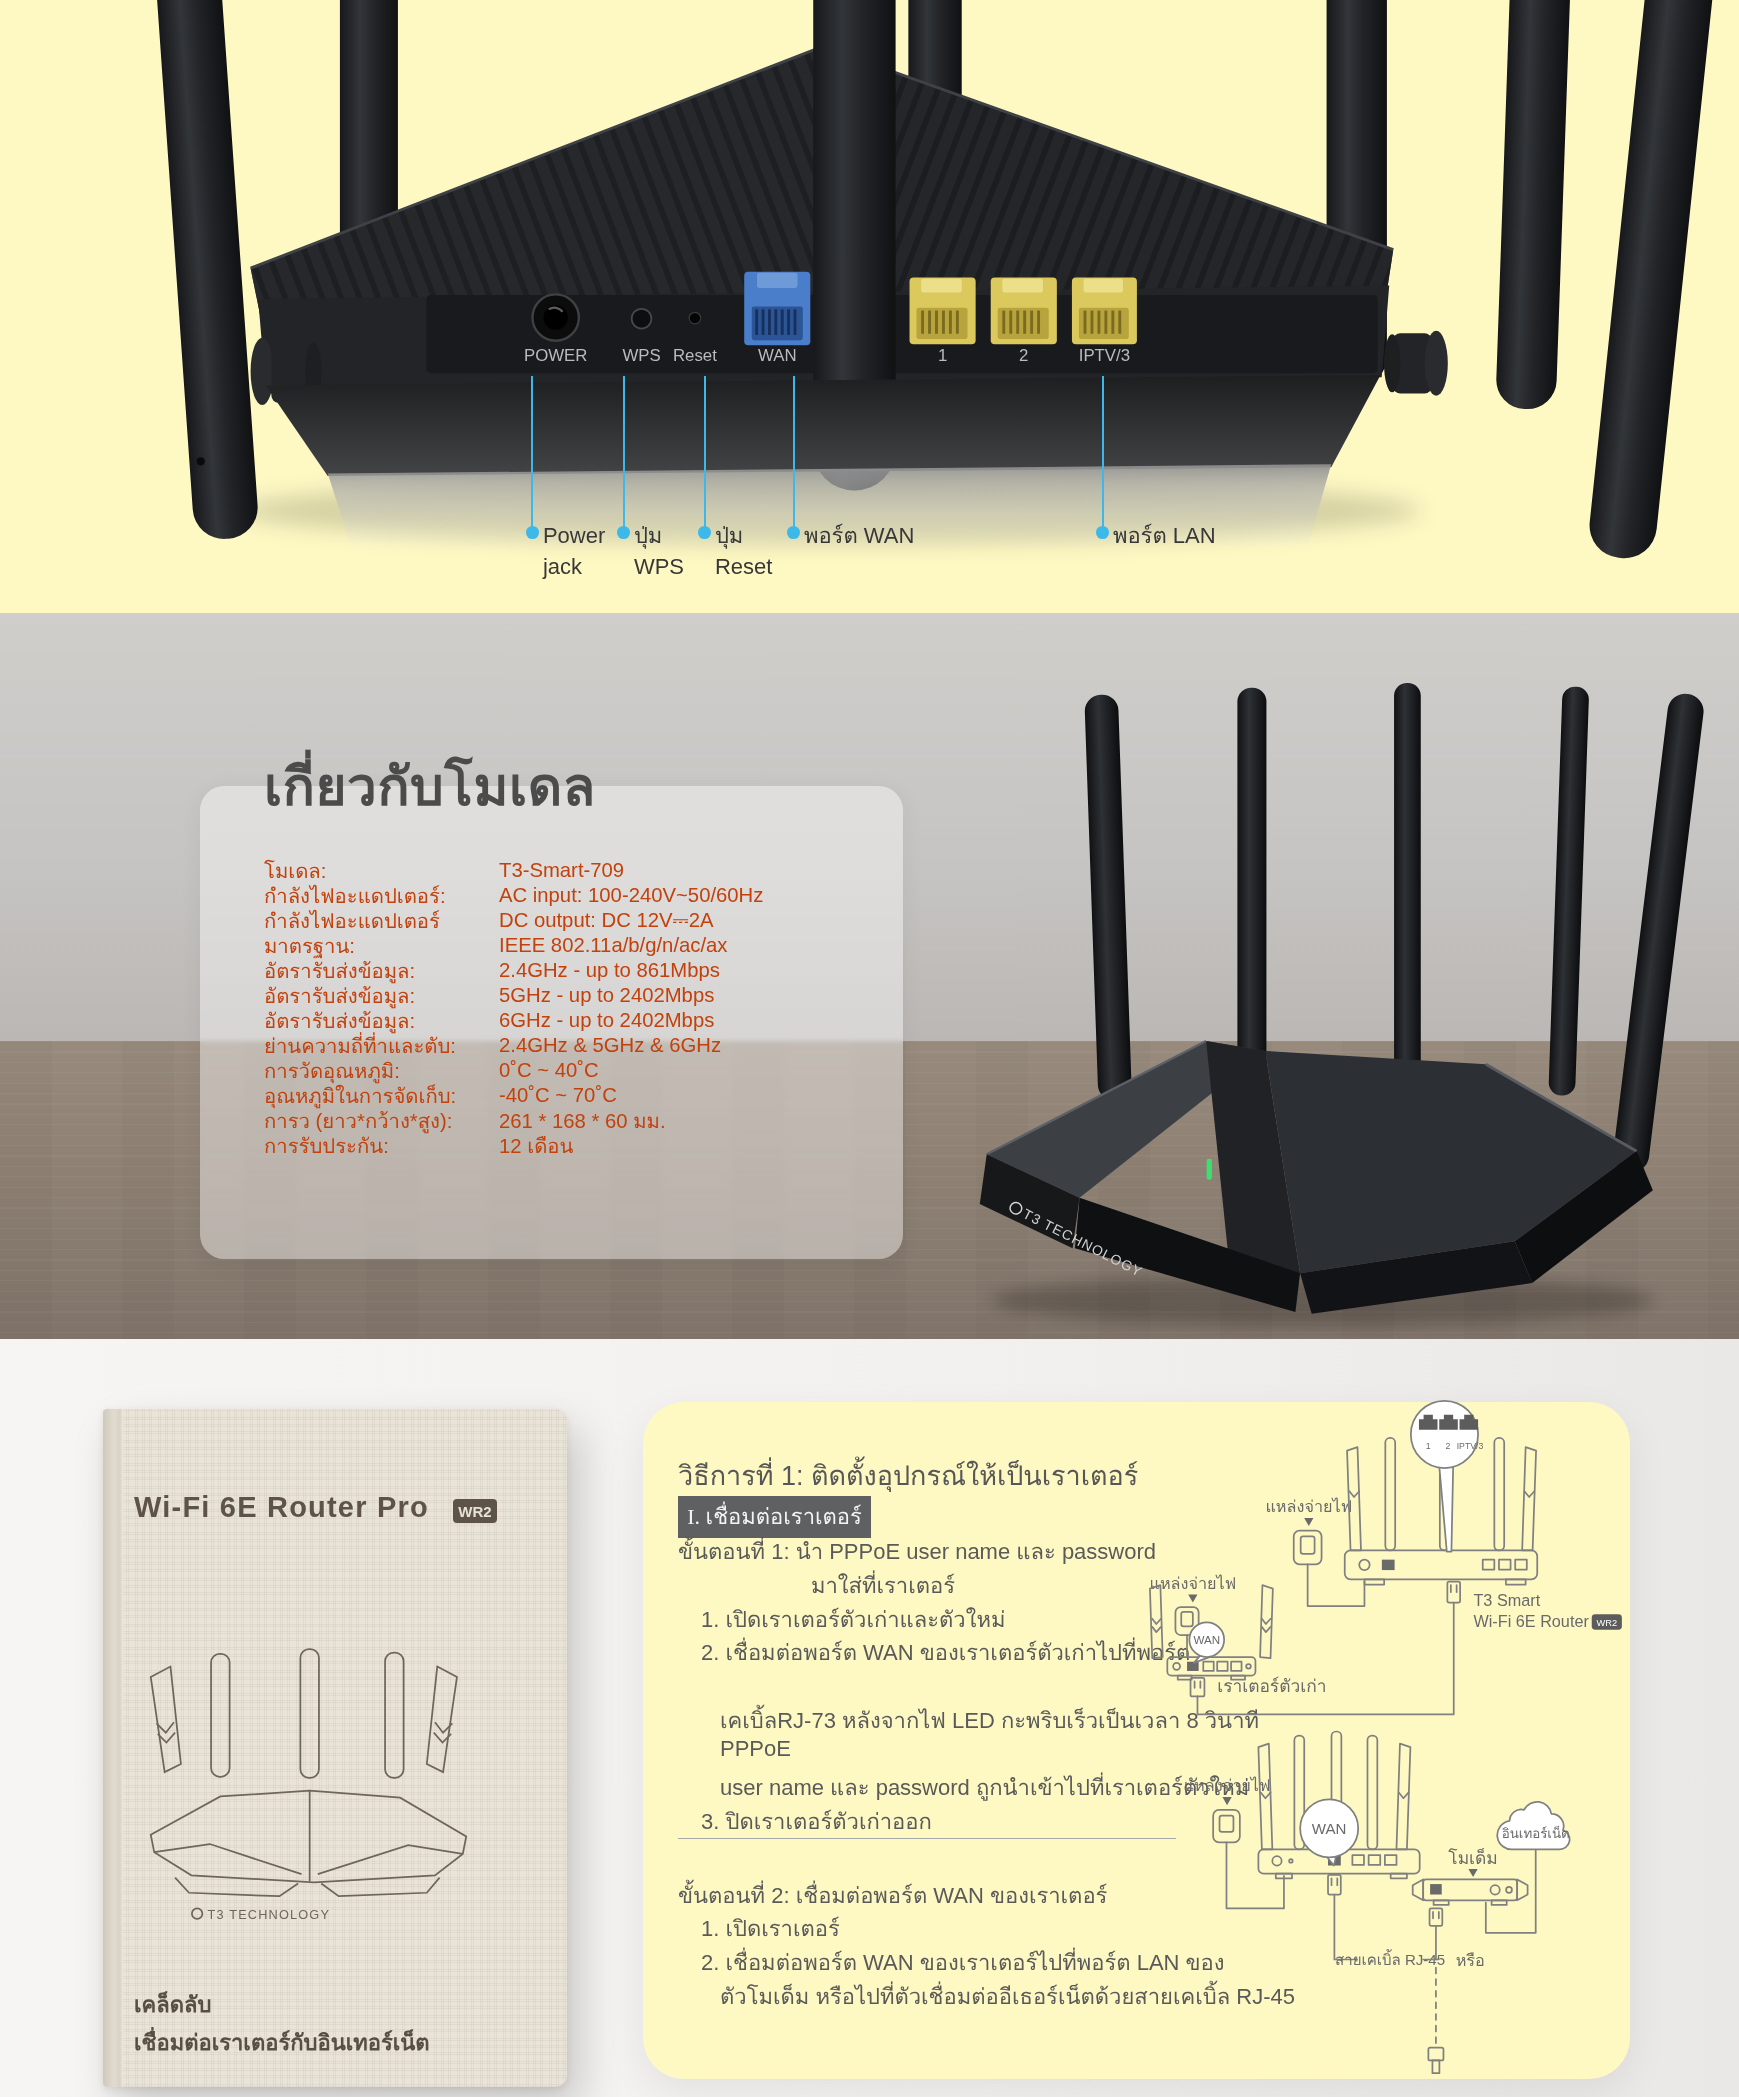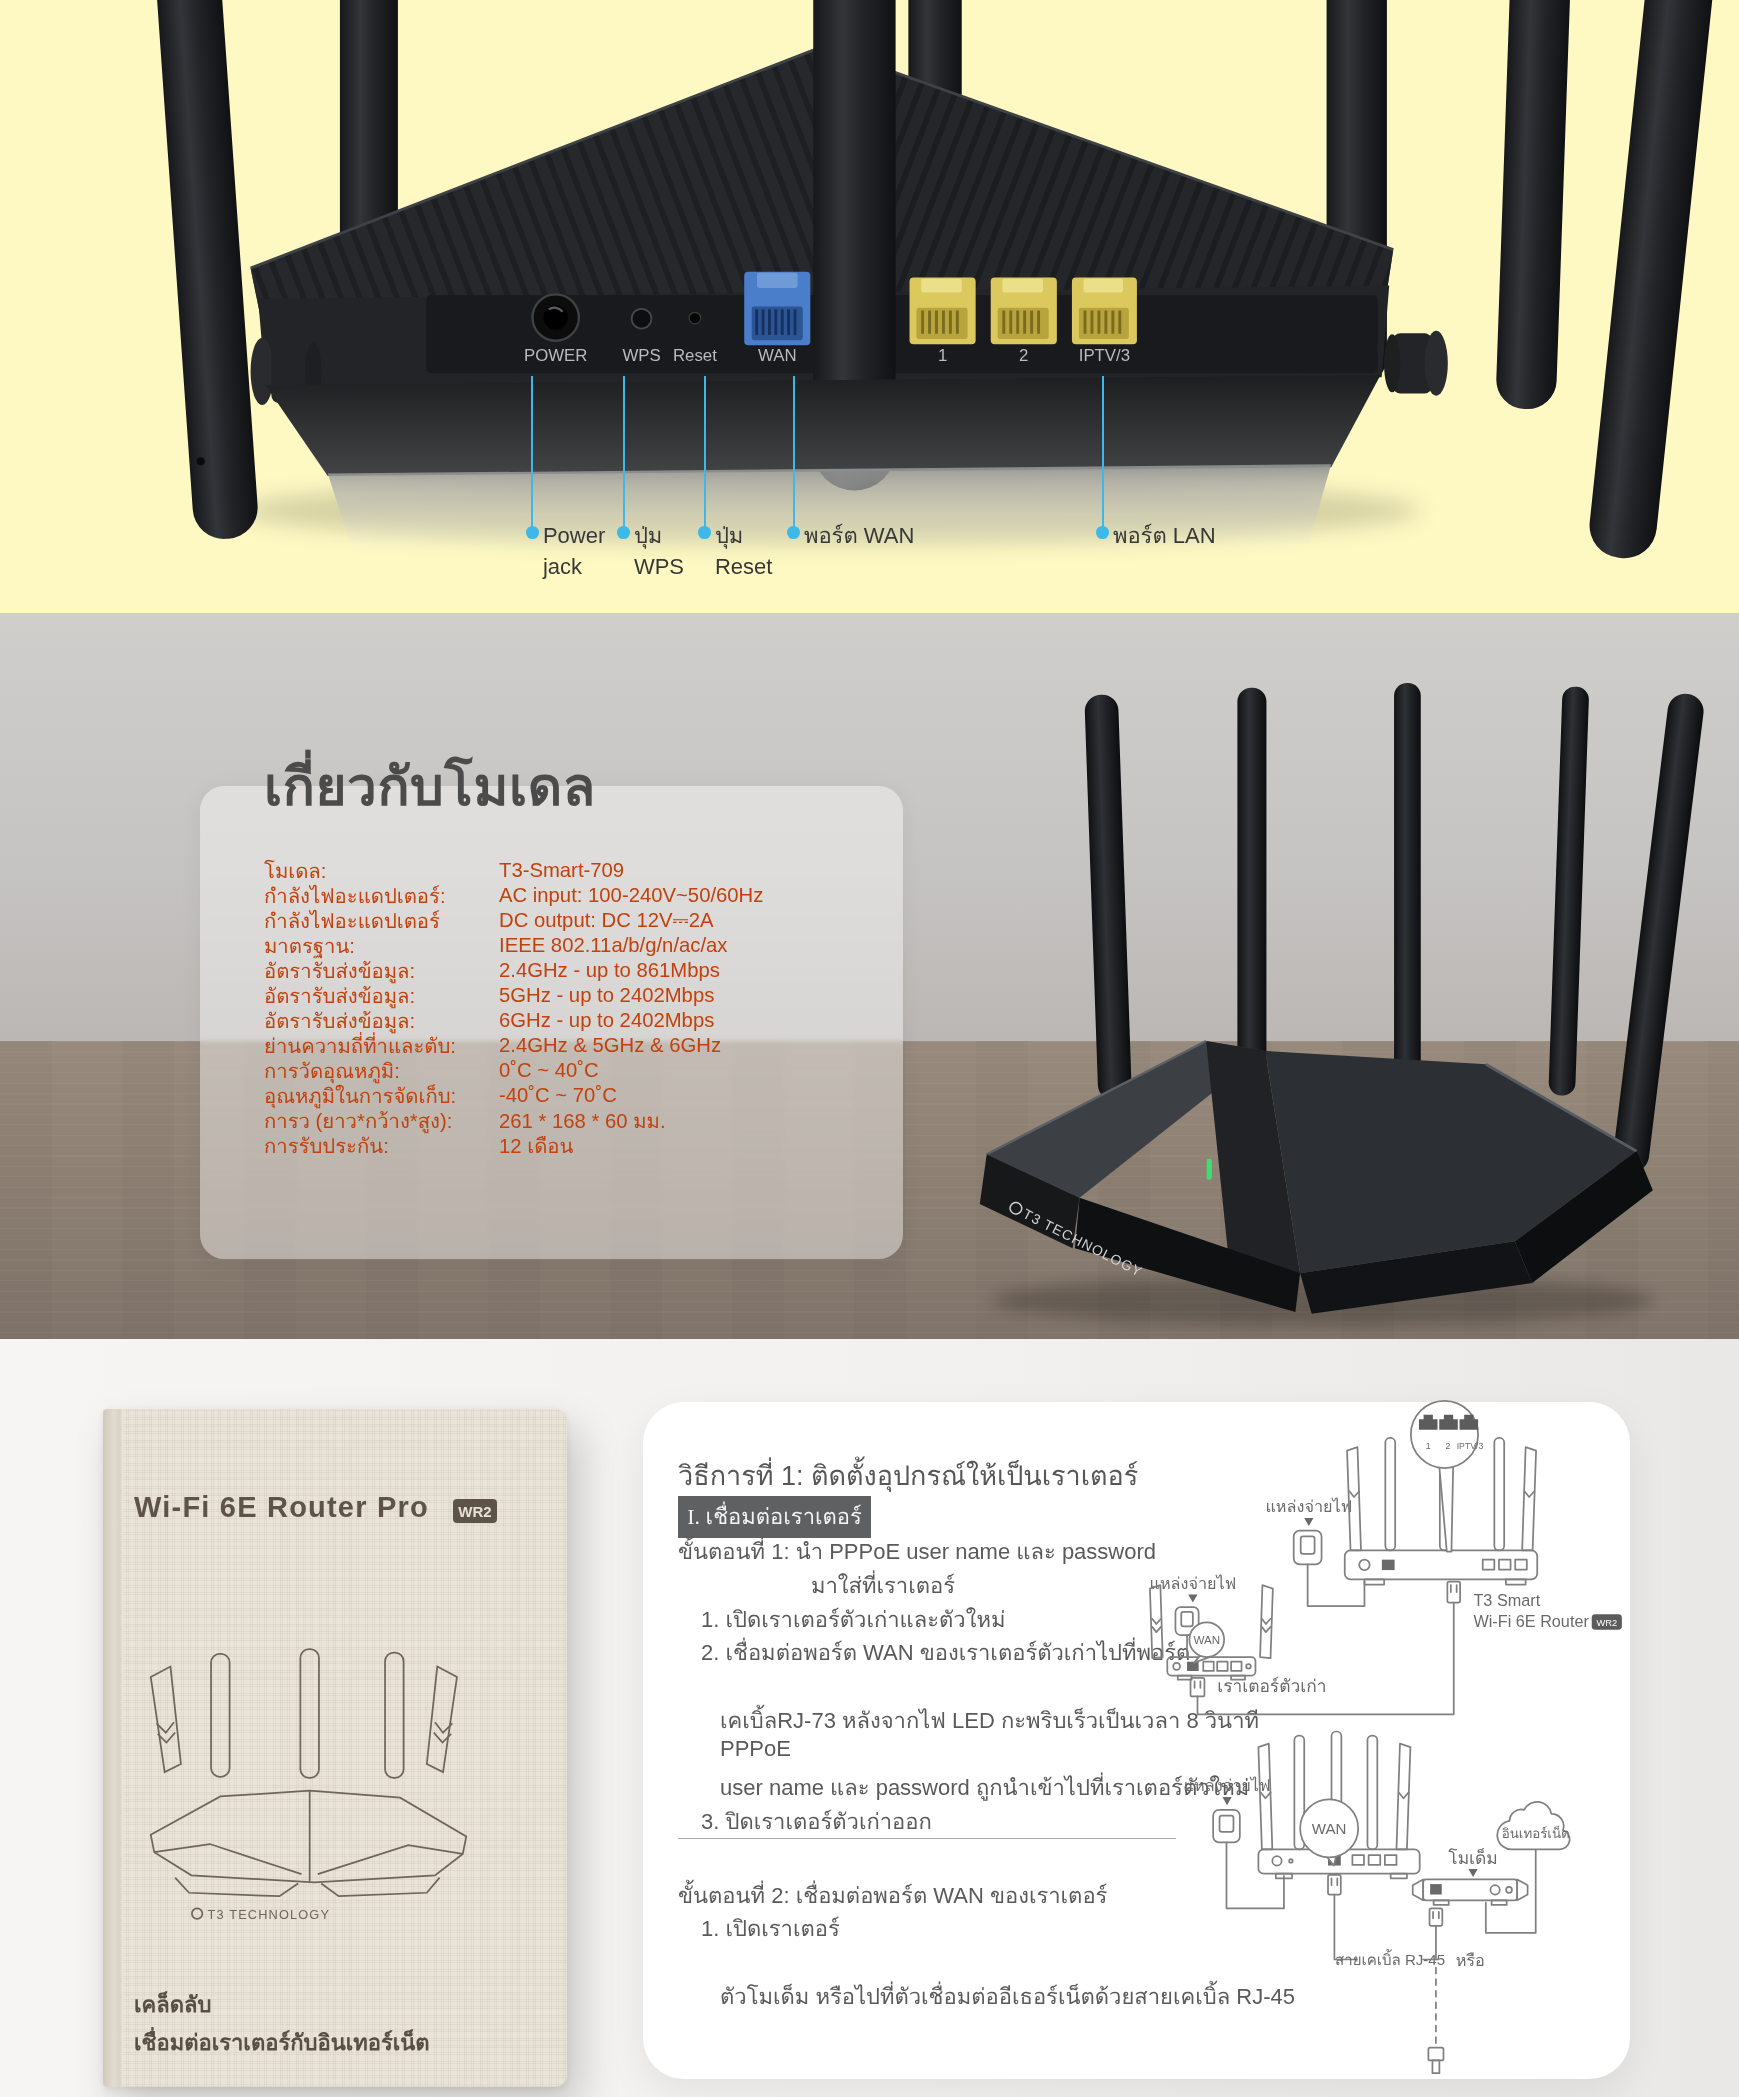--- a/index.html
+++ b/index.html
@@ -39,21 +39,21 @@
      background:repeating-linear-gradient(0deg,rgba(120,110,95,.07) 0 0.6px,transparent 0.6px 2.3px),
                 repeating-linear-gradient(90deg,rgba(120,110,95,.07) 0 0.6px,transparent 0.6px 2.3px);}
   #book-spine{left:0;top:0;width:20px;height:678px;border-radius:4.6px 0 0 4.6px;
       background:linear-gradient(90deg,#cfc8bb 0%,#e2dcd0 55%,#d8d1c4 85%,#eee8dd 100%);}
   #book-title{left:31px;top:82px;width:360px;font-size:29px;font-weight:600;color:#5d5349;
               letter-spacing:1.2px;white-space:nowrap;}
   #book-badge{left:350px;top:90px;width:44px;height:24.4px;border-radius:4.1px;background:#5d5349;
               color:#e7e1d5;font-size:15px;font-weight:700;display:flex;align-items:center;justify-content:center;}
   .book-tagline{left:31px;font-size:22px;font-weight:700;color:#574e44;white-space:nowrap;}
   
-  #panel{left:643px;top:1402px;width:987px;height:677px;background:#ffffff;border-radius:41px;
+  #panel{left:643px;top:1402px;width:987px;height:677px;background:#fef9c3;border-radius:41px;
          box-shadow:0 14px 41px rgba(0,0,0,.07);}
   #panel-title{left:35px;top:52px;font-size:27px;color:#575757;white-space:nowrap;}
   #panel-badge{left:35px;top:94px;background:#5f6062;color:#f4f4f4;font-size:22px;
                padding:2.9px 9.3px 4.1px 9.3px;display:inline-block;font-family:Liberation Serif, serif;}
   .g-line{font-size:22px;color:#5a5a5a;white-space:nowrap;}
   #g-divider{left:35px;top:436px;width:498px;height:1.2px;background:#a9a9a9;}
   .diag-svg{overflow:visible;}
   svg text{font-family:"Liberation Sans","DejaVu Sans",sans-serif;}
 </style>
 </head>
@@ -371,20 +371,21 @@
     <div class="abs g-line" style="left:58px;top:233px">2. เชื่อมต่อพอร์ต WAN ของเราเตอร์ตัวเก่าไปที่พอร์ต</div>
     <div class="abs g-line" style="left:77px;top:301px">เคเบิ้ลRJ-73 หลังจากไฟ LED กะพริบเร็วเป็นเวลา 8 วินาที</div>
     <div class="abs g-line" style="left:77px;top:334px">PPPoE</div>
     <div class="abs g-line" style="left:77px;top:368px">user name และ password ถูกนำเข้าไปที่เราเตอร์ตัวใหม่</div>
     <div class="abs g-line" style="left:58px;top:402px">3. ปิดเราเตอร์ตัวเก่าออก</div>
 
     <div id="g-divider" class="abs"></div>
 
     <div class="abs g-line" style="left:35px;top:476px">ขั้นตอนที่ 2: เชื่อมต่อพอร์ต WAN ของเราเตอร์</div>
     <div class="abs g-line" style="left:58px;top:509px">1. เปิดเราเตอร์</div>
+    <div class="abs g-line" style="left:58px;top:543px">2. เชื่อมต่อพอร์ต WAN ของเราเตอร์ไปที่พอร์ต LAN ของ</div>
     <div class="abs g-line" style="left:77px;top:577px">ตัวโมเด็ม หรือไปที่ตัวเชื่อมต่ออีเธอร์เน็ตด้วยสายเคเบิ้ล RJ-45</div>
   </div>
 
   <svg class="abs diag-svg" style="left:1085px;top:1404px" width="545" height="360" viewBox="1870 2420 940 620" fill="none" stroke="#808080" stroke-width="3" stroke-linejoin="round" stroke-linecap="round">
 
     <text x="2256" y="2606" font-size="28" fill="#6a6a6a" text-anchor="middle" stroke="none">แหล่งจ่ายไฟ</text>
     <polygon points="2248,2616 2264,2616 2256,2630" fill="#6a6a6a" stroke="none"></polygon>
     <g>
       <rect x="2230" y="2638" width="48" height="58" rx="10"></rect>
         <rect x="2242" y="2648" width="24" height="30" rx="4"></rect>

